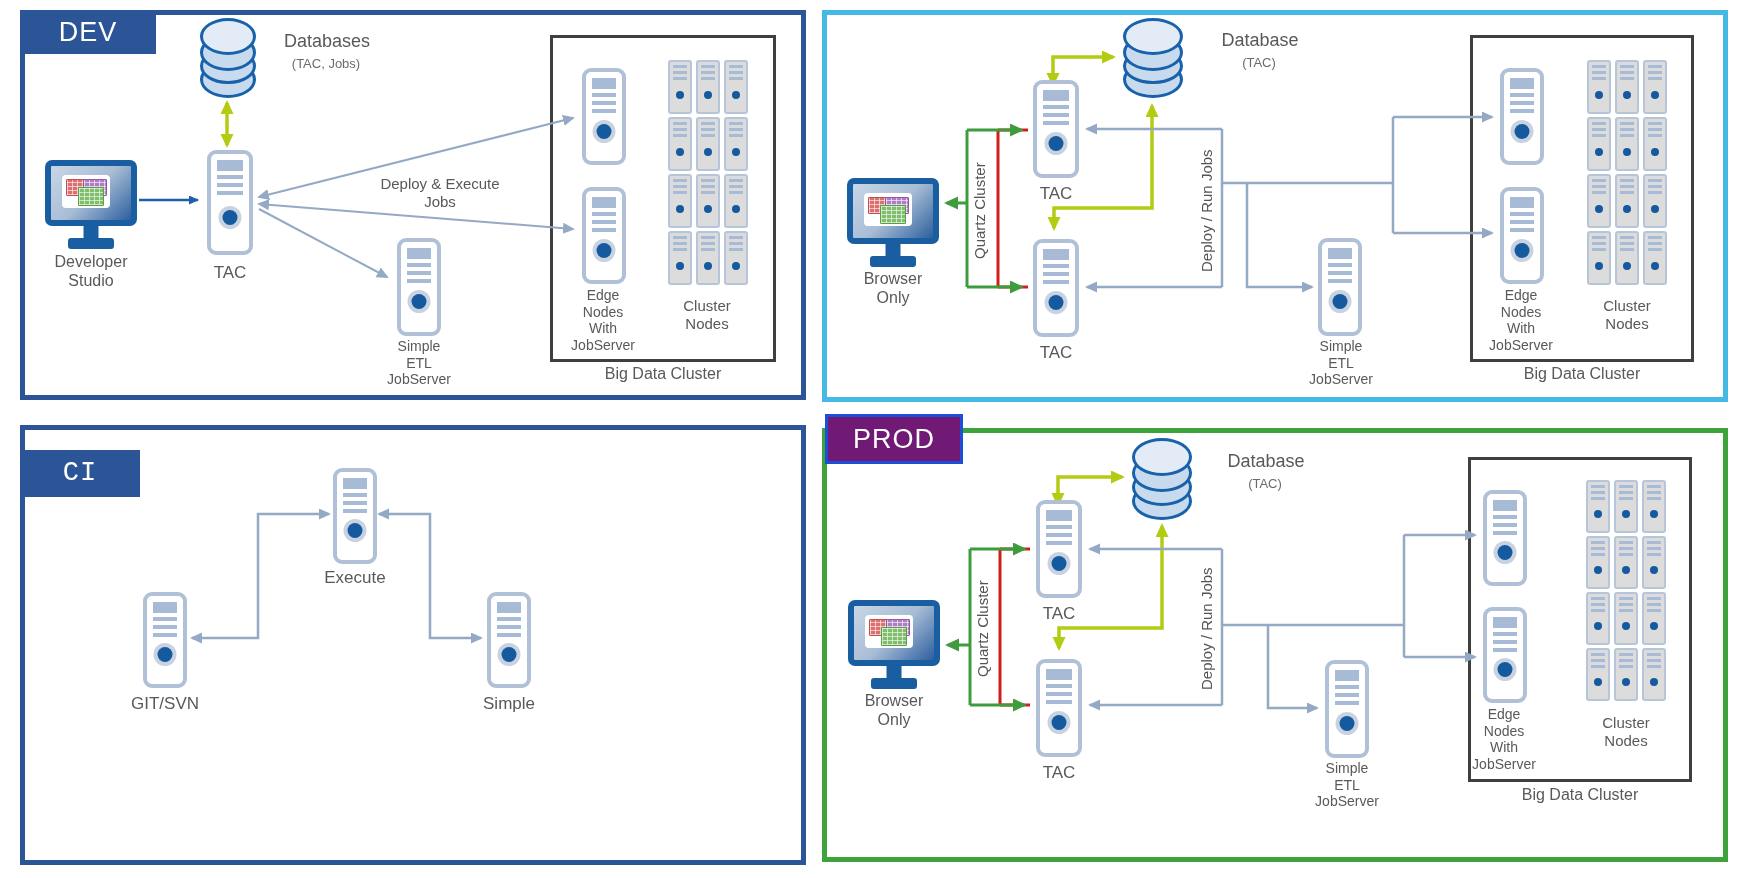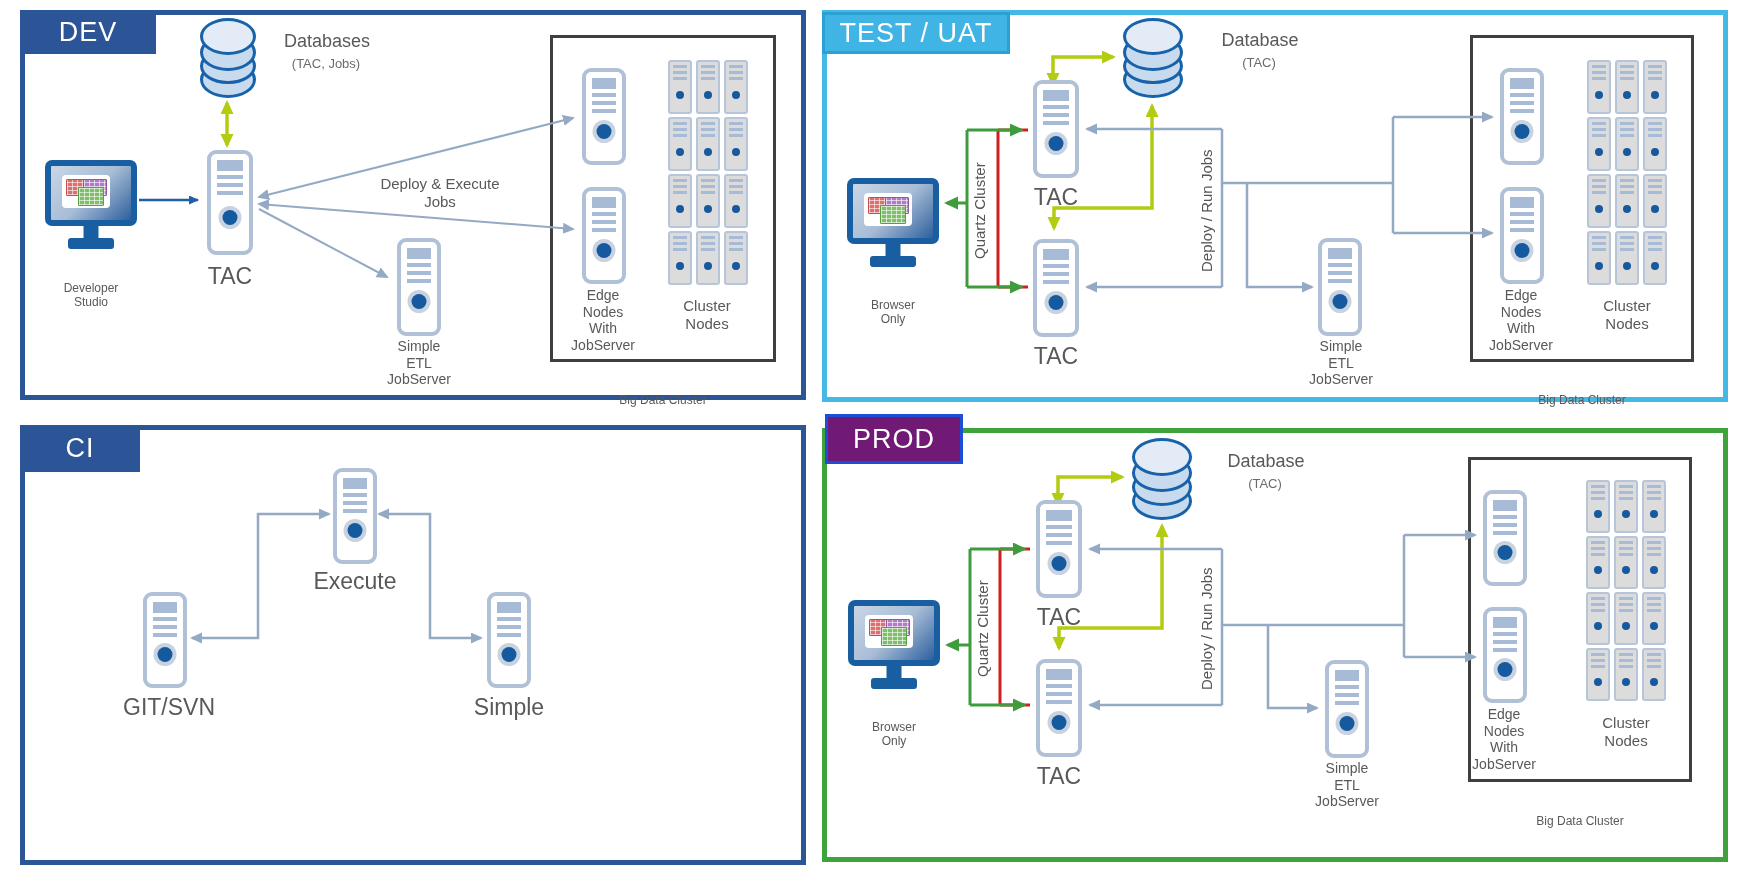--- a/index.html
+++ b/index.html
@@ -6,21 +6,21 @@
   .canvas{position:relative;width:1743px;height:878px;background:#fff;overflow:hidden;}
   .quad{position:absolute;background:#fff;box-sizing:border-box;}
   .quad.dev,.quad.ci{border:5px solid #2B5597;}
   .quad.test{border:5px solid #44B9E5;}
   .quad.prod{border:5px solid #3FA33C;}
   .tab{position:absolute;color:#fff;font-size:27px;letter-spacing:1px;text-align:center;box-sizing:border-box;z-index:6;}
   .tab.blue{background:#2B5597;}
   .tab.cyan{background:#40B4E5;border:3px solid #2AA0D3;}
   .tab.lime{background:#701a75;border:3px solid #1d4ed8;}
   .lbl{position:absolute;color:#595959;font-size:15px;text-align:center;white-space:pre-line;line-height:1.18;z-index:5;}
-  .f18{font-size:18px;} .f17{font-size:23px;} .f16{font-size:12px;margin-top:28px;} .f14{font-size:14px;} .f13{font-size:13px;color:#6b6b6b;}
+  .f18{font-size:18px;} .f17{font-size:17px;} .f16{font-size:16px;} .f14{font-size:14px;} .f13{font-size:13px;color:#6b6b6b;}
   .vlbl{position:absolute;writing-mode:vertical-rl;transform:rotate(180deg);color:#555;font-size:15px;text-align:center;white-space:nowrap;z-index:5;}
   
   .server{position:absolute;background:#fff;border:4px solid #B0C0D6;border-radius:9px;box-sizing:border-box;z-index:4;}
   .server i{display:block;height:4px;background:#A7BBD6;margin:4px 6px 0;}
   .server i.b0{height:11px;margin-top:6px;}
   .server b{position:absolute;left:50%;top:58%;transform:translateX(-50%);width:15px;height:15px;border-radius:50%;background:#15599E;box-shadow:0 0 0 4px #C9D3E0;}
   
   .racks{position:absolute;display:grid;grid-template-columns:repeat(3,1fr);gap:3px 4px;z-index:4;}
   .rack{position:relative;background:#DCDCDC;border:2px solid #B6C5D9;border-radius:3px;box-sizing:border-box;}
   .rack i{display:block;height:3px;background:#A7BBD6;margin:3px 3px 0;}
@@ -247,21 +247,20 @@
         <i></i>
         <i></i>
         <b></b>
       </div>
     </div>
   <div class="lbl" style="left:664px;top:297px;width:86px;">Cluster
 Nodes</div>
   <div class="lbl f16" style="left:563px;top:365px;width:200px;">Big Data Cluster</div>
 
   <div class="quad test" style="left:822px;top:10px;width:906px;height:392px;"></div>
-  <div class="tab cyan" style="left:822px;top:12px;width:188px;height:42px;line-height:36px;">TEST / UAT</div>
 
   <div class="db" style="left:1123px;top:18px;width:60px;height:80px;">
       <i class="d4"></i>
       <i class="d3"></i>
       <i class="d2"></i>
       <i class="d1"></i>
     </div>
   <div class="lbl f18" style="left:1200px;top:30px;width:120px;">Database</div>
   <div class="lbl f13" style="left:1199px;top:55px;width:120px;">(TAC)</div>
 
@@ -401,21 +400,21 @@
         <i></i>
         <i></i>
         <b></b>
       </div>
     </div>
   <div class="lbl" style="left:1584px;top:297px;width:86px;">Cluster
 Nodes</div>
   <div class="lbl f16" style="left:1482px;top:365px;width:200px;">Big Data Cluster</div>
 
   <div class="quad ci" style="left:20px;top:425px;width:786px;height:440px;"></div>
-  <div class="tab blue" style="left:20px;top:425px;width:120px;height:47px;line-height:47px;">CI</div>
+  <div class="tab blue" style="left:20px;top:450px;width:120px;height:47px;line-height:47px;font-family:Liberation Mono, monospace;">CI</div>
 
   <div class="server" style="left:333px;top:468px;width:44px;height:96px;">
       <i class="b0"></i>
       <i></i>
       <i></i>
       <i></i>
       <b></b>
     </div>
   <div class="lbl f17" style="left:313px;top:568px;width:84px;">Execute</div>
   <div class="server" style="left:143px;top:592px;width:44px;height:96px;">

